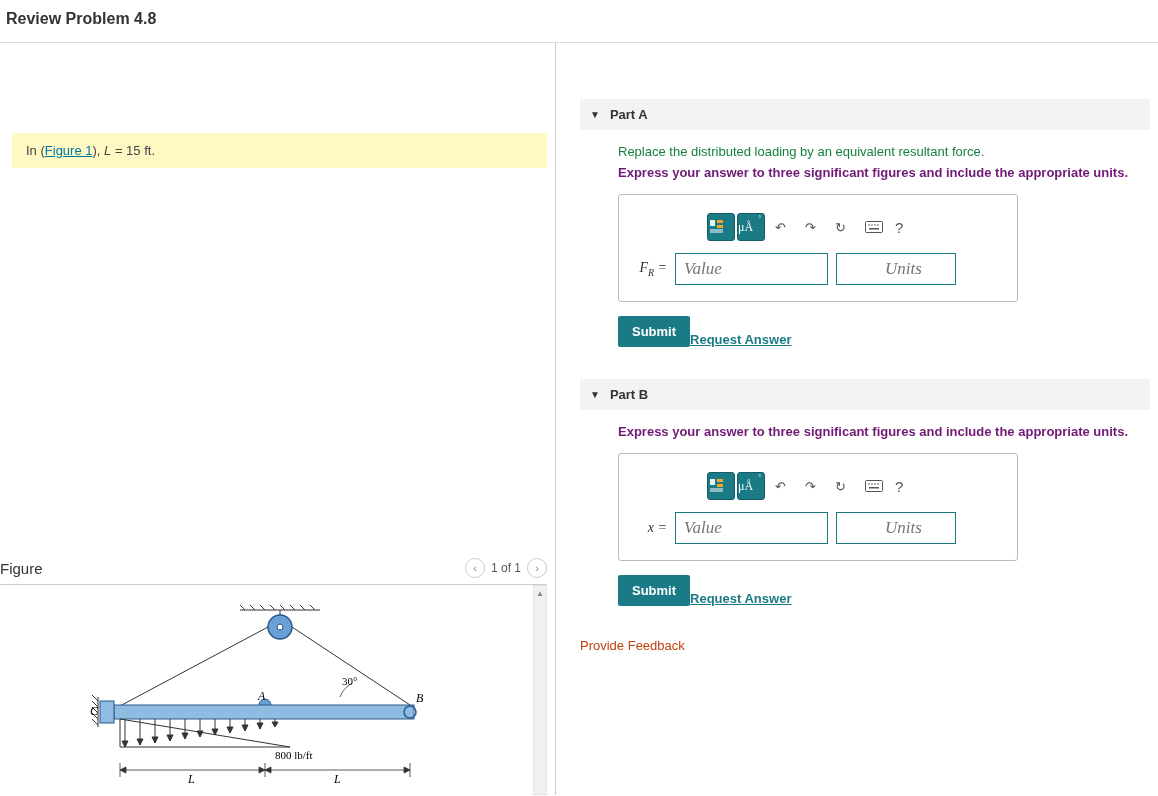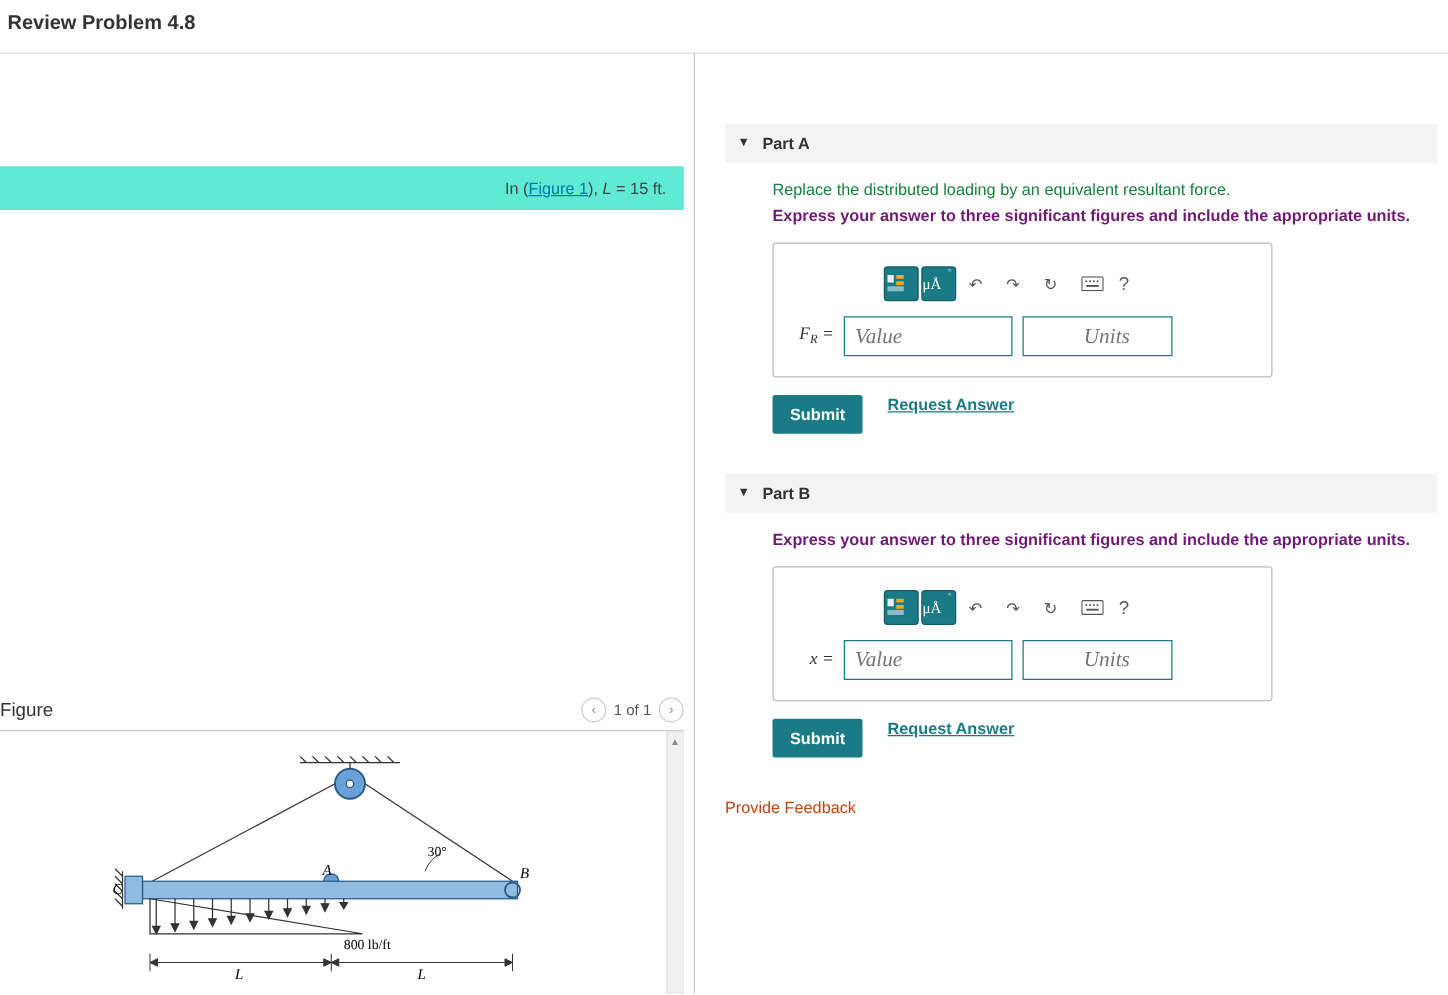--- a/index.html
+++ b/index.html
@@ -2,21 +2,21 @@
 <html><head>
 <meta charset="utf-8">
 <style>
   * { box-sizing: border-box; margin: 0; padding: 0; }
   body { font-family: Arial, Helvetica, sans-serif; color: #333; font-size: 13px; background: #fff; }
   .page-title { font-size: 16px; font-weight: bold; padding: 10px 6px 14px; color: #333; }
   .hr { border-top: 1px solid #ddd; }
   .main { display: flex; height: calc(796px - 44px); }
   .left-col { width: 556px; border-right: 1px solid #ccc; position: relative; display: flex; flex-direction: column; }
   .right-col { flex: 1; padding: 56px 8px 8px 24px; overflow: hidden; }
-  .given { background: #5eead4; color: #444; font-size: 13px; padding: 10px 14px; margin: 90px 8px 0 0; text-align: right; }
+  .given { background: #fef9c3; color: #444; font-size: 13px; padding: 10px 14px; margin: 90px 8px 0 12px; }
   .given a { color: #0077aa; text-decoration: underline; }
   .figure-panel { margin-top: auto; padding: 0 8px 0 0; }
   .figure-header { display: flex; align-items: center; justify-content: space-between; border-bottom: 1px solid #ccc; padding: 6px 0; gap: 16px; }
   .figure-title { font-size: 15px; color: #333; }
   .pager { display: flex; align-items: center; gap: 6px; color: #555; font-size: 12px; }
   .pager-btn { width: 20px; height: 20px; border: 1px solid #ccc; border-radius: 50%; background: #fff; display: flex; align-items: center; justify-content: center; color: #888; cursor: pointer; font-size: 11px; }
   .figure-body { position: relative; height: 210px; overflow: hidden; }
   .scroll-track { position: absolute; right: 0; top: 0; bottom: 0; width: 14px; background: #f1f1f1; border: 1px solid #e3e3e3; }
   .scroll-up, .scroll-down { height: 14px; display: flex; align-items: center; justify-content: center; color: #888; font-size: 8px; }
   .section { margin-bottom: 28px; }
@@ -27,23 +27,23 @@
   .instr { font-size: 13px; font-weight: bold; color: #701a75; margin-bottom: 14px; }
   .answer-box { border: 1px solid #bbb; border-radius: 3px; padding: 18px 18px 16px; margin-bottom: 14px; width: 400px; }
   .toolbar { display: flex; align-items: center; gap: 2px; margin-bottom: 12px; padding-left: 70px; }
   .tbtn { width: 28px; height: 28px; display: flex; align-items: center; justify-content: flex-start; border-radius: 3px; cursor: pointer; }
   .tbtn.teal { background: #1a7b86; color: #fff; border: 1px solid #155e67; }
   .tbtn.plain { color: #555; }
   .answer-row { display: flex; align-items: center; gap: 8px; }
   .var-label { font-family: 'Times New Roman', serif; font-style: italic; font-size: 14px; color: #333; white-space: nowrap; min-width: 30px; text-align: right; }
   .var-label sub { font-style: italic; font-size: 10px; }
   .value-input, .units-input { height: 32px; border: 1px solid #1a7b86; padding: 0 8px; font-family: 'Times New Roman', serif; font-style: italic; font-size: 17px; color: #888; background: #fff; }
-  .value-input { width: 135px; }
+  .value-input { width: 153px; }
   .units-input { width: 120px; padding-left: 48px; }
-  .submit-row { display: flex; align-items: flex-start; gap: 20px; }
+  .submit-row { display: flex; align-items: flex-end; gap: 0; }
   .submit-btn { background: #1a7b86; color: #fff; border: none; padding: 8px 14px; font-size: 13px; font-weight: bold; cursor: pointer; border-radius: 2px; }
   .req-link { color: #1a7b86; text-decoration: underline; font-size: 13px; font-weight: bold; cursor: pointer; }
   .feedback-link { color: #c2410c; font-size: 13px; cursor: pointer; padding-left: 0; }
   .tmpl-icon svg { width: 18px; height: 18px; }
   
   .diagram { position: absolute; left: 90px; top: 20px; width: 340px; height: 190px; }
 </style>
 </head>
 <body>
 

